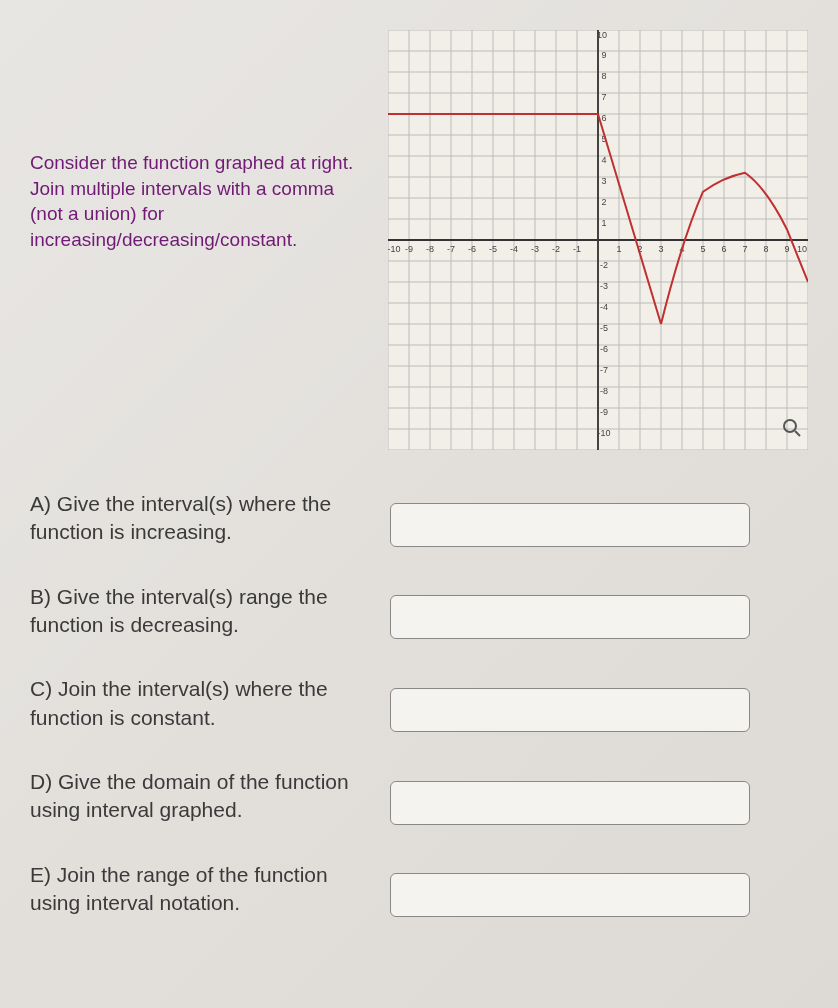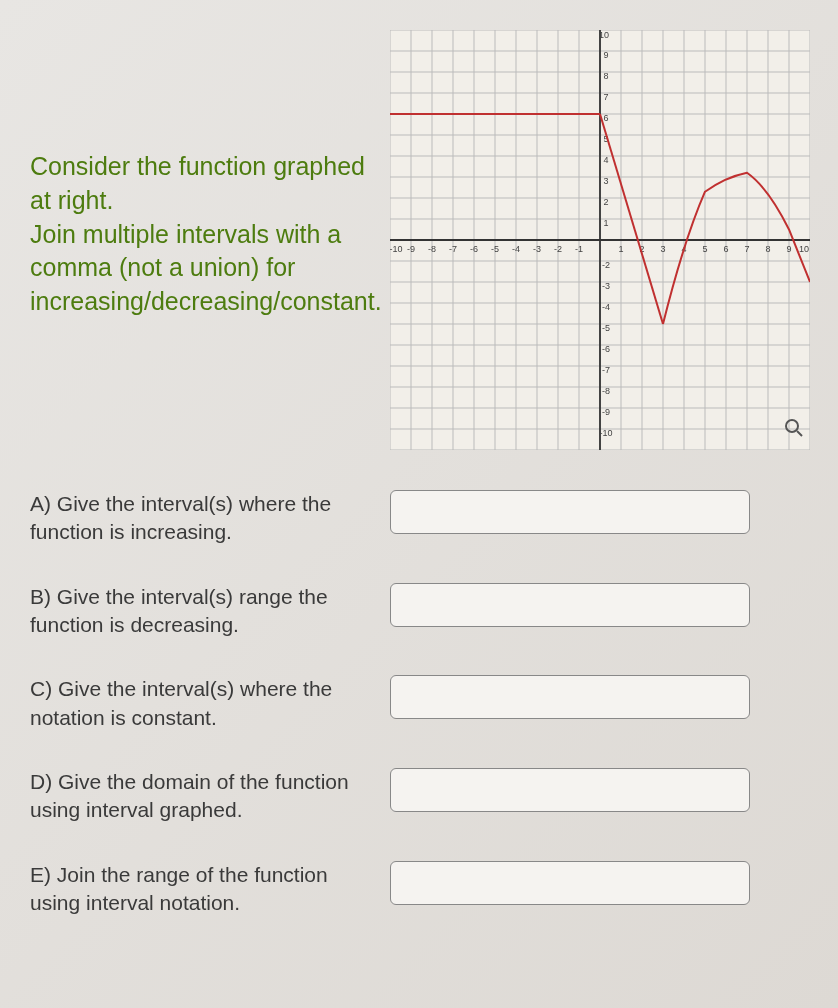--- a/index.html
+++ b/index.html
@@ -18,39 +18,39 @@
     }
     .top-section {
       display: flex;
       align-items: flex-start;
       gap: 20px;
       margin-bottom: 40px;
     }
     .prompt-text {
       width: 340px;
       padding-top: 120px;
-      font-size: 25px;
+      font-size: 19px;
       line-height: 1.35;
-      color: #4d7c0f;
+      color: #701a75;
     }
     .graph-container {
       position: relative;
       width: 420px;
       height: 420px;
     }
     .magnify {
       position: absolute;
       right: 6px;
       bottom: 6px;
       font-size: 22px;
       color: #666;
     }
     .question-row {
       display: flex;
-      align-items: flex-start;
+      align-items: flex-end;
       gap: 20px;
       margin-bottom: 36px;
     }
     .question-label {
       width: 340px;
       font-size: 21px;
       line-height: 1.35;
       color: #3a3a3a;
     }
     .answer-input {
@@ -189,21 +189,21 @@
   <div class="question-label">A)  Give the interval(s) where the function is increasing.</div>
   <input class="answer-input" type="text" value="" style="">
 </div>
 
 <div class="question-row">
   <div class="question-label">B)  Give the interval(s) range the function is decreasing.</div>
   <input class="answer-input" type="text" value="" style="">
 </div>
 
 <div class="question-row">
-  <div class="question-label">C)  Give the interval(s) where the notation is constant.</div>
+  <div class="question-label">C)  Join the interval(s) where the function is constant.</div>
   <input class="answer-input" type="text" value="" style="">
 </div>
 
 <div class="question-row">
   <div class="question-label">D)  Give the domain of the function using interval graphed.</div>
   <input class="answer-input" type="text" value="" style="">
 </div>
 
 <div class="question-row">
   <div class="question-label">E)  Join the range of the function using interval notation.</div>

